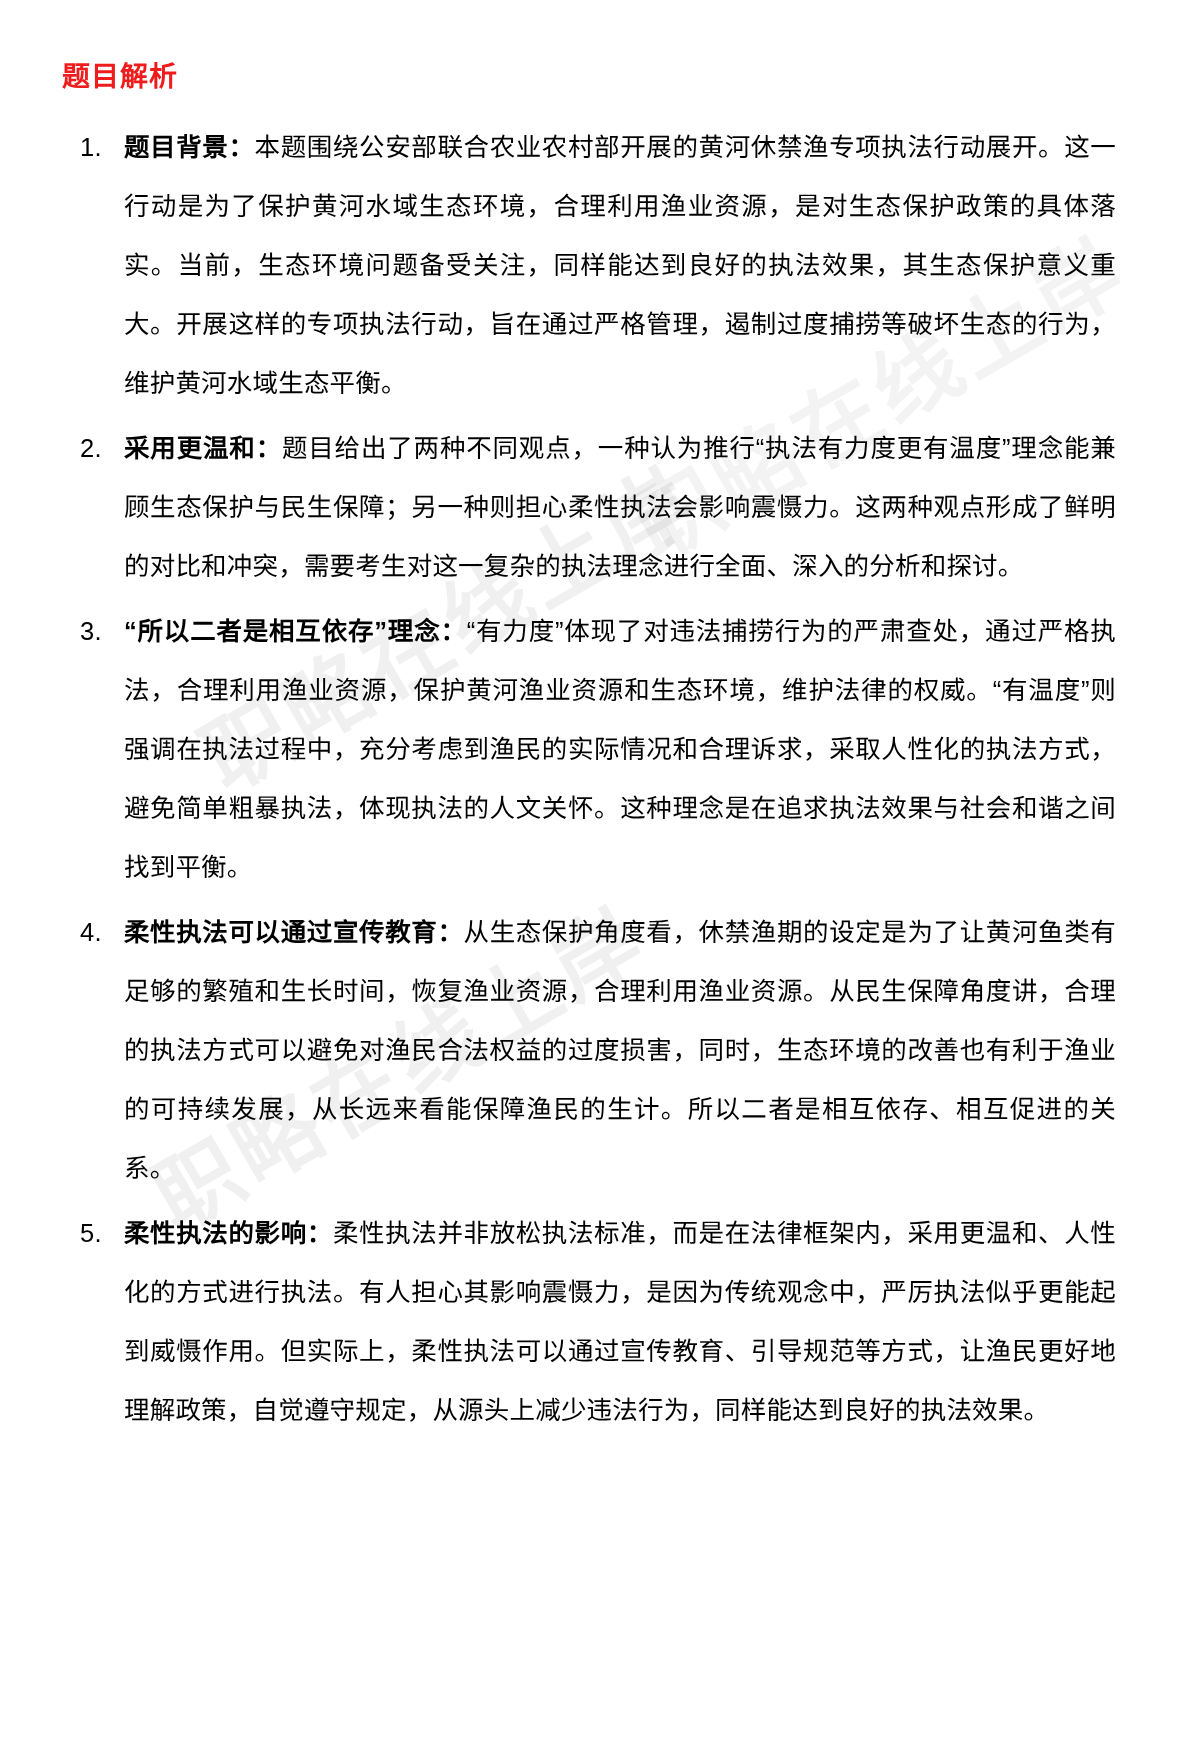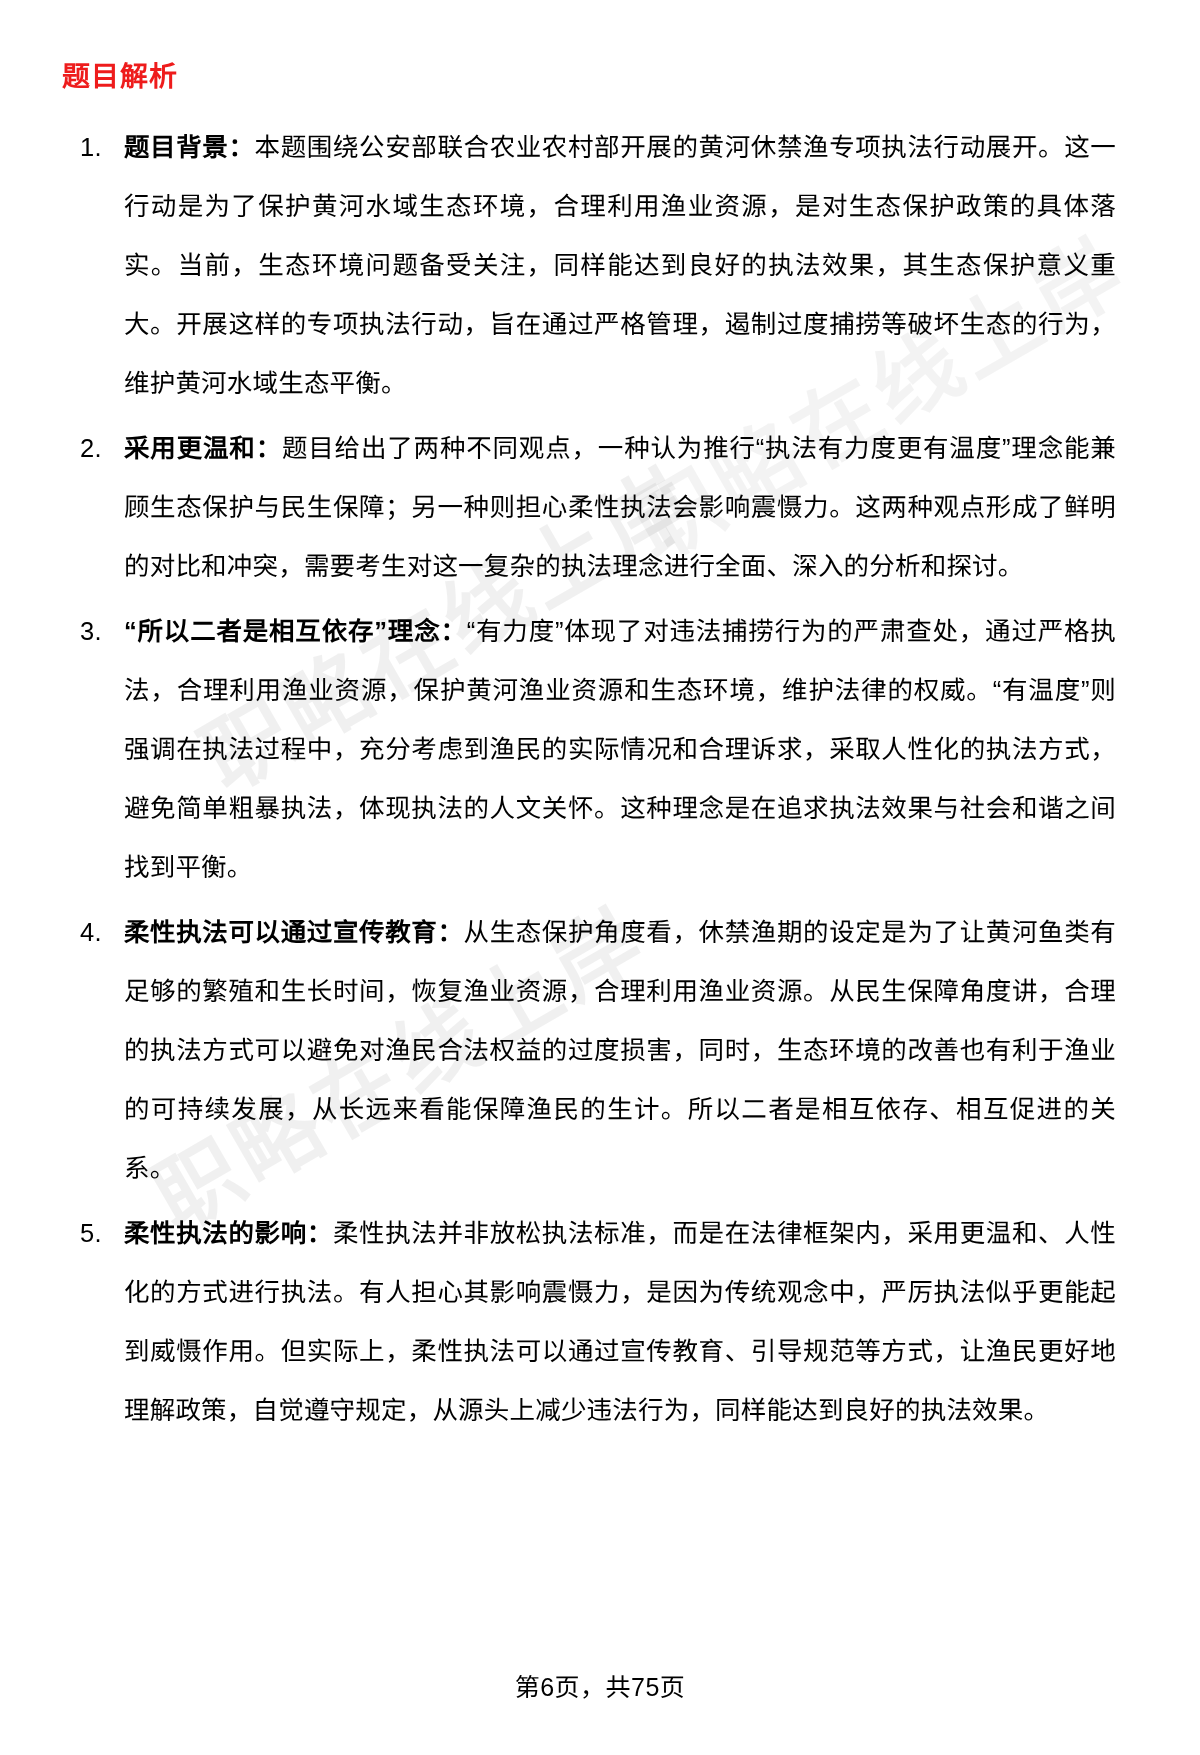--- a/index.html
+++ b/index.html
@@ -165,15 +165,14 @@
       <li>
         <span class="marker">5.</span>
         <span class="lead">柔性执法的影响</span><span class="lead">：</span><span class="body-text">柔性执法并非放松执法标准，而是在法律框架内，采用更温和、人性化的方式进行执法。有人担心其影响震慑力，是因为传统观念中，严厉执法似乎更能起到威慑作用。但实际上，柔性执法可以通过宣传教育、引导规范等方式，让渔民更好地理解政策，自觉遵守规定，从源头上减少违法行为，同样能达到良好的执法效果。</span>
       </li>
 
     </ol>
 
 
   </div>
 
-  <div class="page-footer">第6页，共75页</div>
 
 </div>
 
 </body></html>

